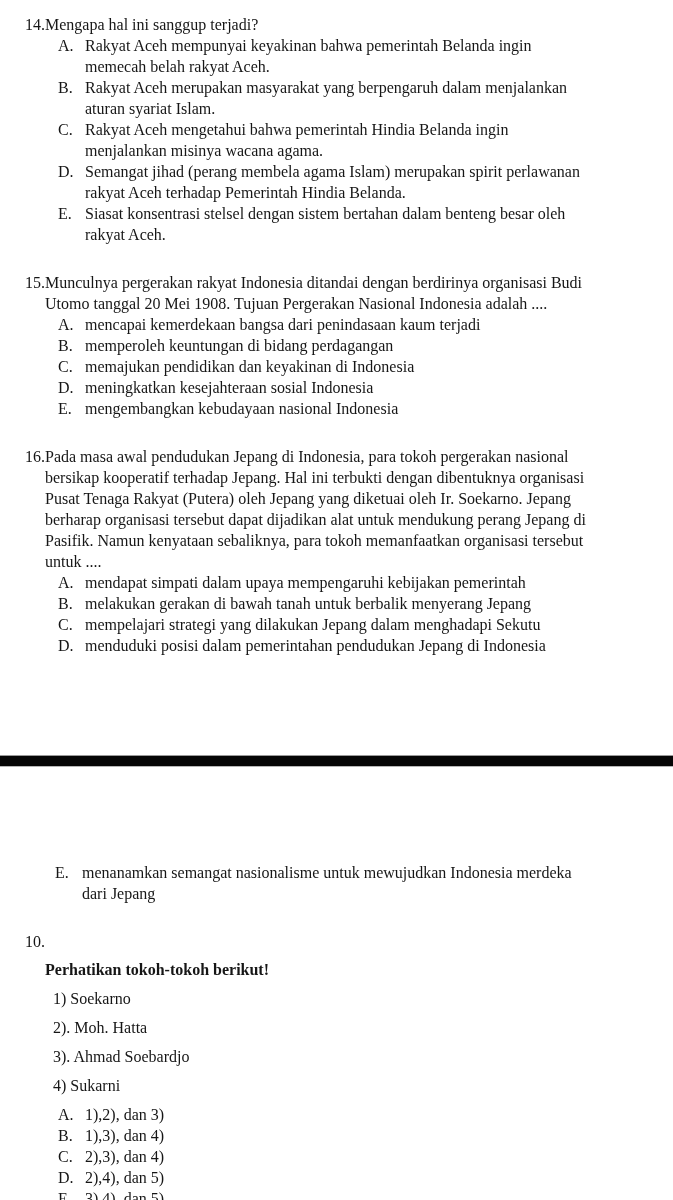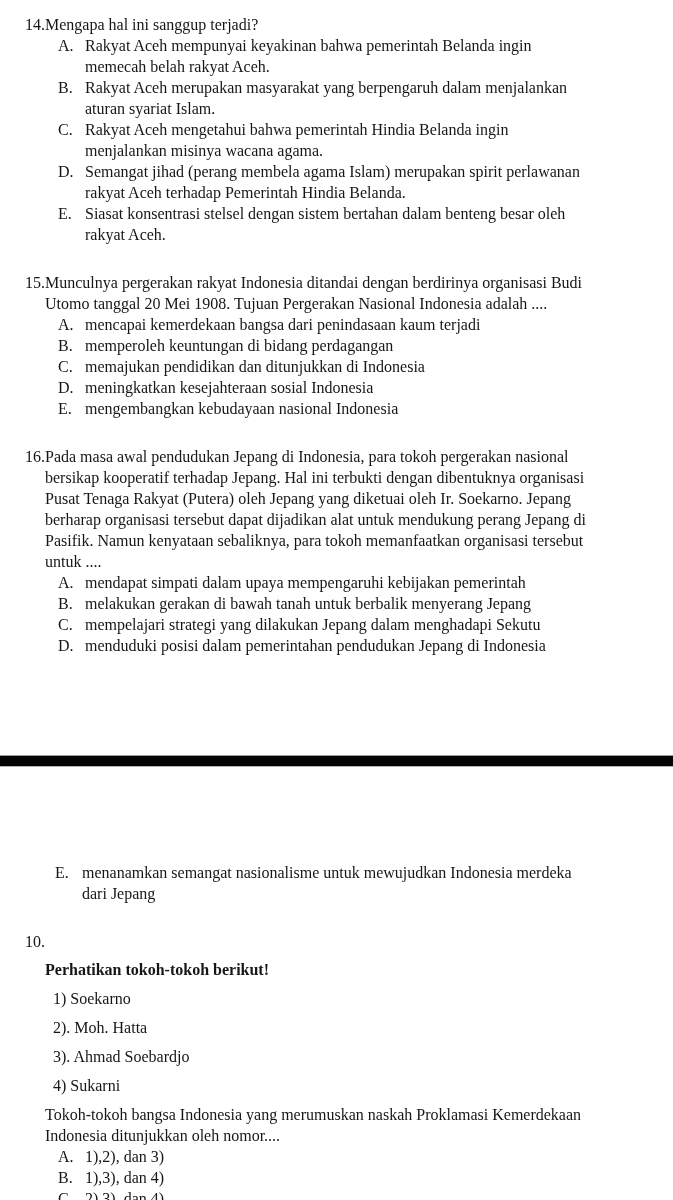--- a/index.html
+++ b/index.html
@@ -121,21 +121,21 @@
         <div class="opt">
           <span class="opt-label">A.</span>
           <span class="opt-text">mencapai kemerdekaan bangsa dari penindasaan kaum terjadi</span>
         </div>
         <div class="opt">
           <span class="opt-label">B.</span>
           <span class="opt-text">memperoleh keuntungan di bidang perdagangan</span>
         </div>
         <div class="opt">
           <span class="opt-label">C.</span>
-          <span class="opt-text">memajukan pendidikan dan ditunjukkan di Indonesia</span>
+          <span class="opt-text">memajukan pendidikan dan keyakinan di Indonesia</span>
         </div>
         <div class="opt">
           <span class="opt-label">D.</span>
           <span class="opt-text">meningkatkan kesejahteraan sosial Indonesia</span>
         </div>
         <div class="opt">
           <span class="opt-label">E.</span>
           <span class="opt-text">mengembangkan kebudayaan nasional Indonesia</span>
         </div>
       </div>
@@ -181,21 +181,20 @@
     </div>
 
     <div class="question q17-gap">
       <div class="qnum">10.</div>
       <div class="qbody">
         <p class="stem bold">Perhatikan tokoh-tokoh berikut!</p>
         <p class="list-line">1) Soekarno</p>
         <p class="list-line">2). Moh. Hatta</p>
         <p class="list-line">3). Ahmad Soebardjo</p>
         <p class="list-line">4) Sukarni</p>
-        <p class="stem">Tokoh-tokoh bangsa Indonesia yang merumuskan naskah Proklamasi Kemerdekaan Indonesia ditunjukkan oleh nomor....</p>
         <div class="opt">
           <span class="opt-label">A.</span>
           <span class="opt-text">1),2), dan 3)</span>
         </div>
         <div class="opt">
           <span class="opt-label">B.</span>
           <span class="opt-text">1),3), dan 4)</span>
         </div>
         <div class="opt">
           <span class="opt-label">C.</span>

